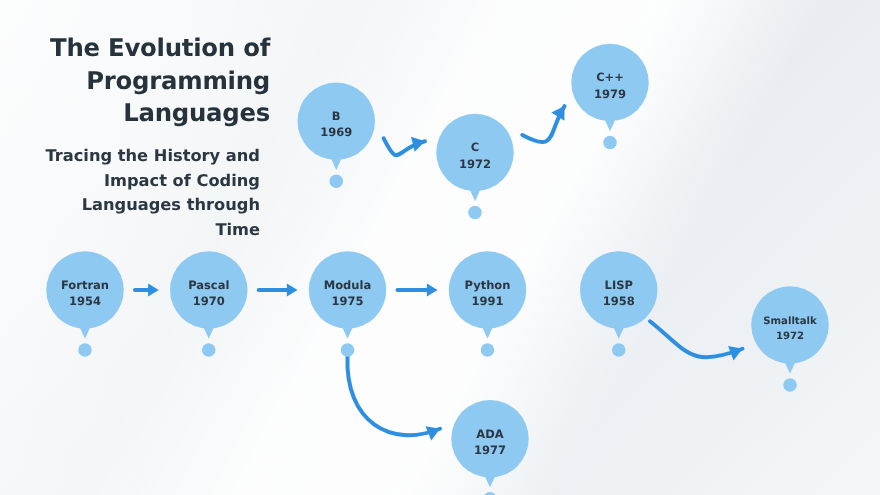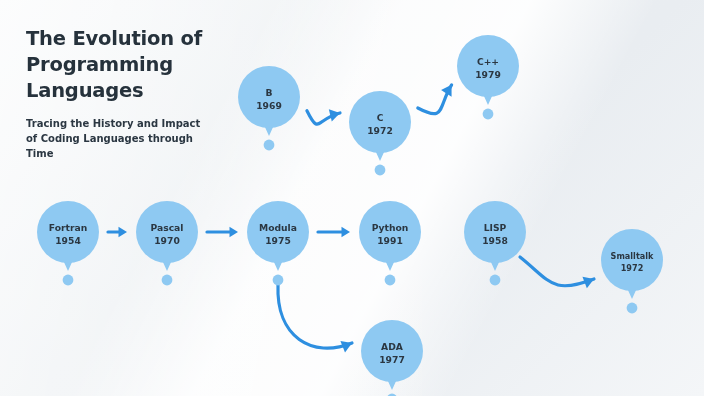--- a/index.html
+++ b/index.html
@@ -38,33 +38,34 @@
     height: 180%;
     background: linear-gradient(100deg, rgba(255,255,255,0.75), rgba(255,255,255,0.0));
     pointer-events: none;
   }
   .heading {
     position: absolute;
     left: 26px;
     top: 26px;
     width: 300px;
     z-index: 5;
+    text-align: right;
   }
   .title {
     margin: 0;
     font-size: 19.5px;
     line-height: 1.33;
     font-weight: bold;
     letter-spacing: -0.2px;
     color: #26323c;
     max-width: 190px;
   }
   .subtitle {
     margin: 12px 0 12px 0;
-    font-size: 10px;
+    font-size: 13px;
     line-height: 1.52;
     font-weight: bold;
     color: #2b3742;
     max-width: 182px;
   }
   svg.diagram {
     position: absolute;
     left: 0;
     top: 0;
     width: 704px;

